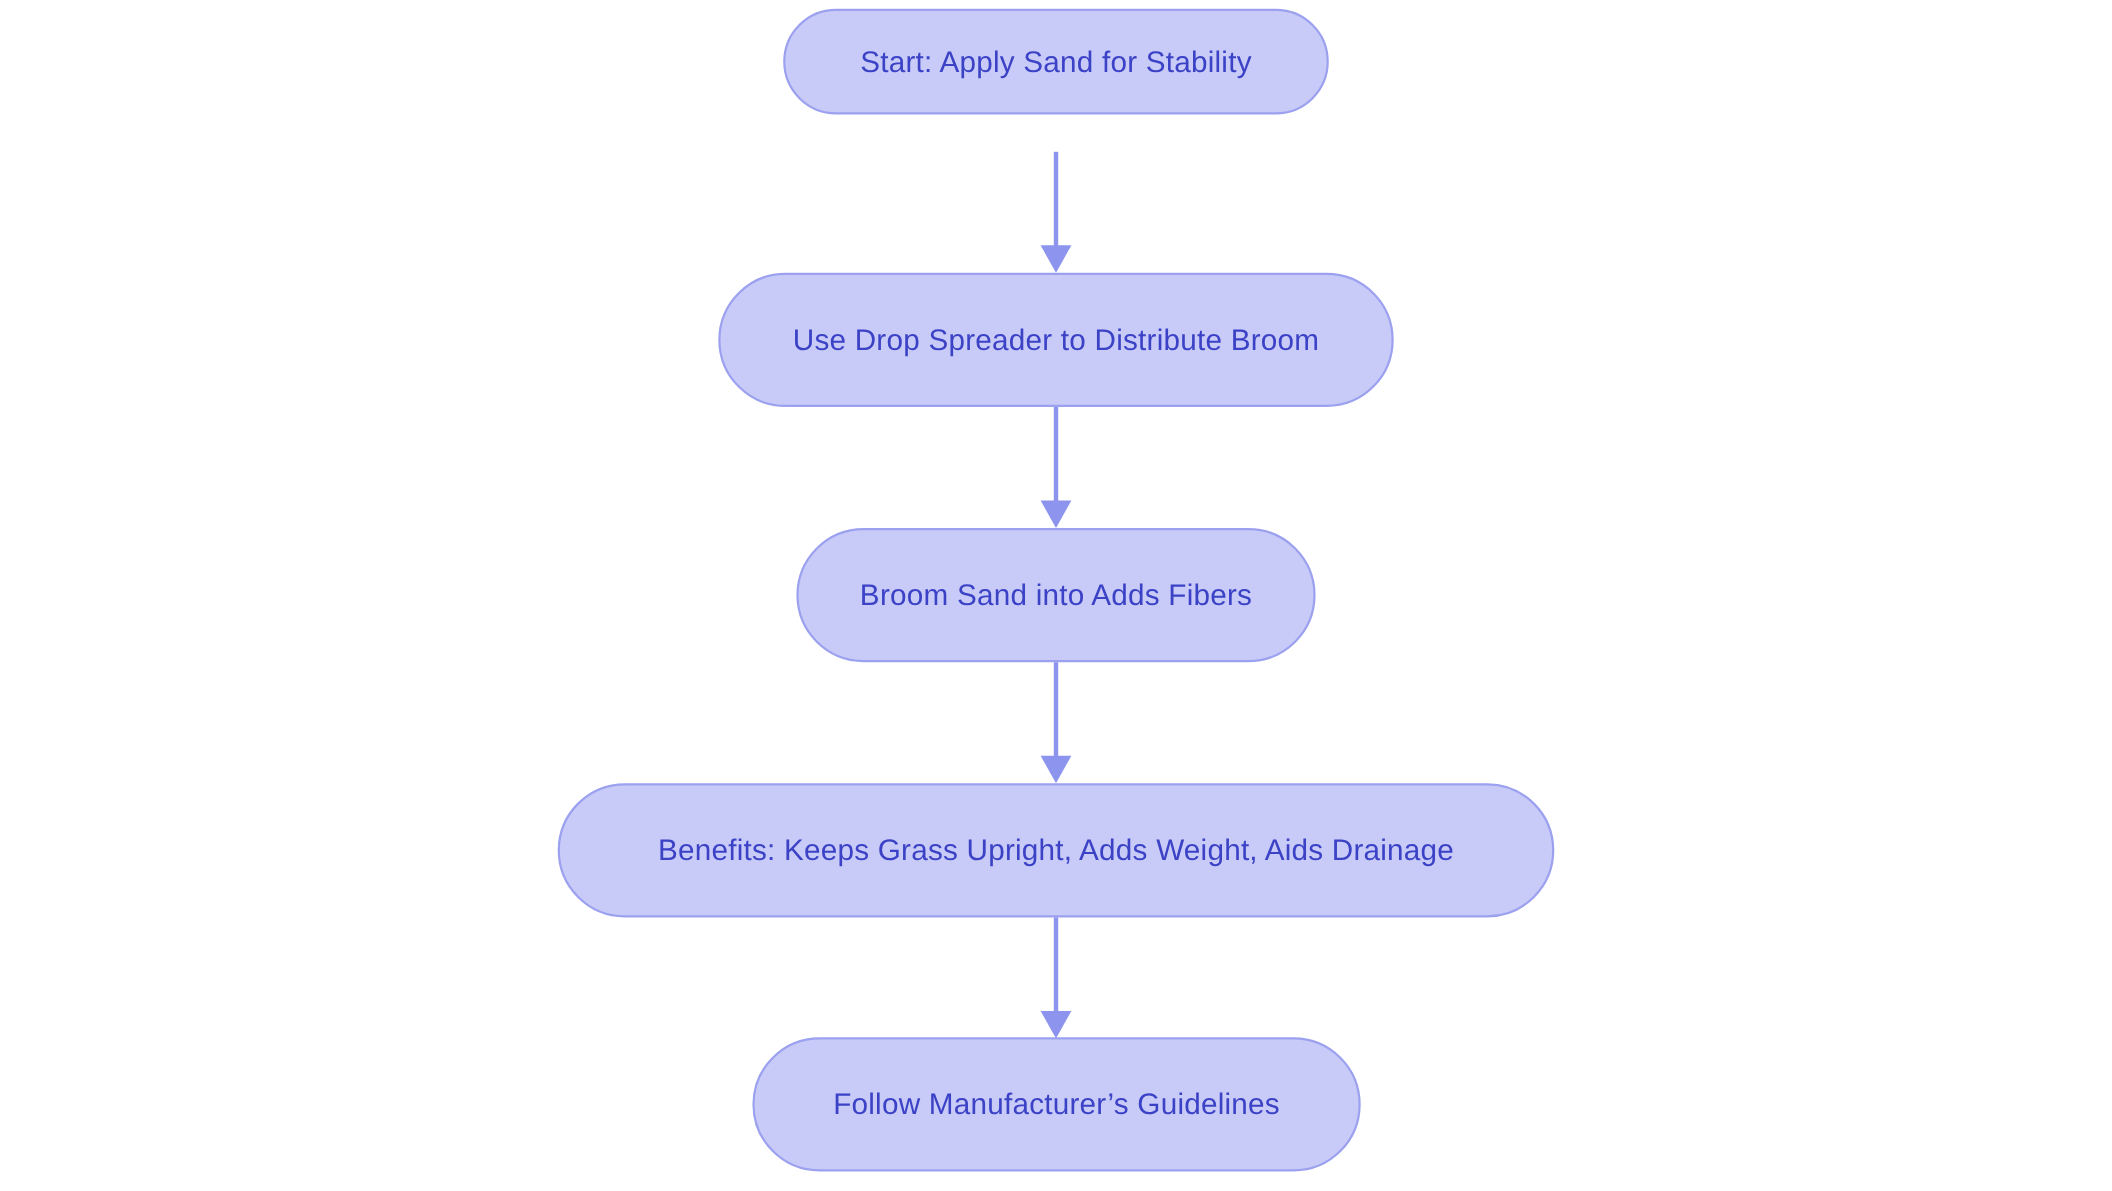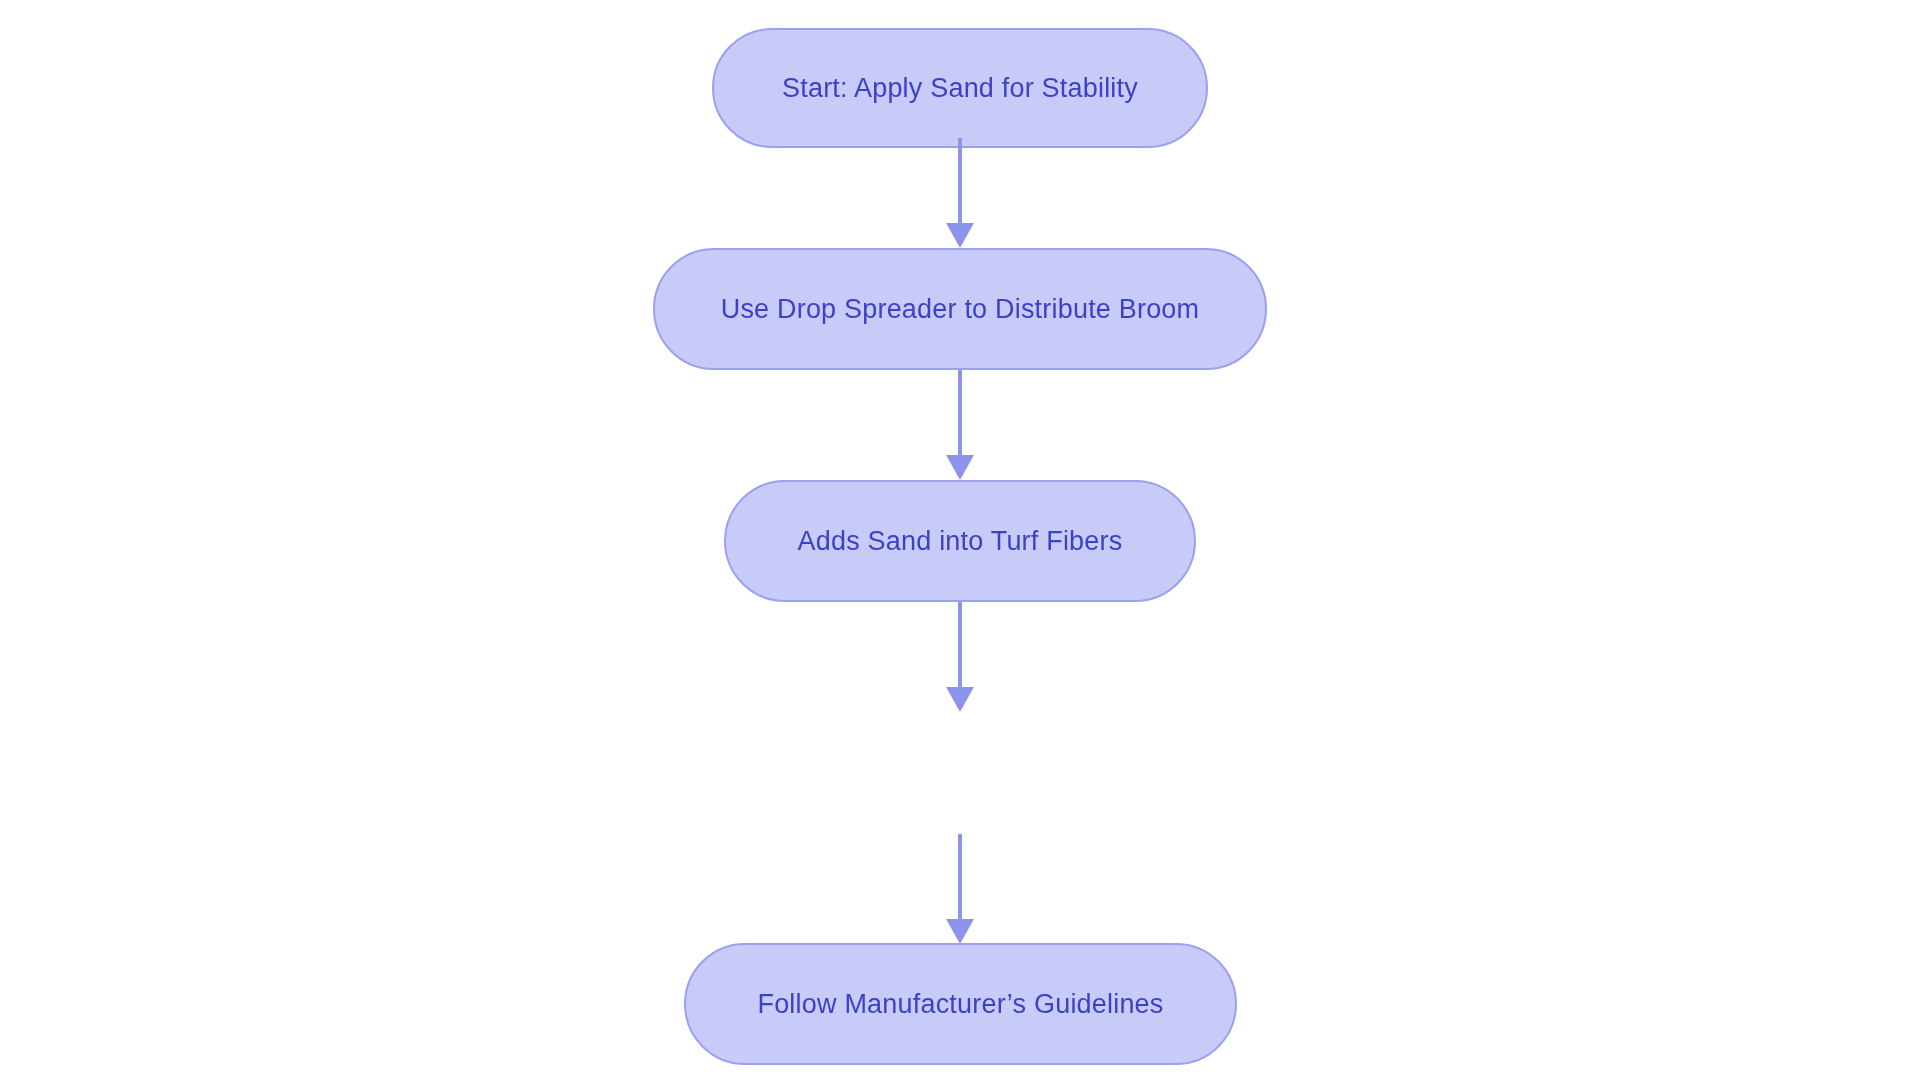--- a/index.html
+++ b/index.html
@@ -27,21 +27,21 @@
     text-align: center;
   }
   .node span {
     color: #3b42c6;
     font-size: 27px;
     font-weight: 400;
     letter-spacing: 0.2px;
     line-height: 1.2;
     white-space: nowrap;
   }
-  .n1 { left: 712px; top: 28px;  width: 496px; height: 120px; }
+  .n1 { left: 712px; top: 8px;  width: 496px; height: 96px; }
   .n2 { left: 653px; top: 248px; width: 614px; height: 122px; }
   .n3 { left: 724px; top: 480px; width: 472px; height: 122px; }
   .n4 { left: 507px; top: 712px; width: 906px; height: 122px; }
   .n5 { left: 684px; top: 943px; width: 553px; height: 122px; }
 
   .connector {
     position: absolute;
     left: 946px;
     width: 28px;
   }
@@ -85,28 +85,31 @@
   <div class="node n2">
     <span>Use Drop Spreader to Distribute Broom</span>
   </div>
 
   <div class="connector c2">
     <div class="line"></div>
     <div class="head"></div>
   </div>
 
   <div class="node n3">
-    <span>Adds Sand into Turf Fibers</span>
+    <span>Broom Sand into Adds Fibers</span>
   </div>
 
   <div class="connector c3">
     <div class="line"></div>
     <div class="head"></div>
   </div>
 
+  <div class="node n4">
+    <span>Benefits: Keeps Grass Upright, Adds Weight, Aids Drainage</span>
+  </div>
 
   <div class="connector c4">
     <div class="line"></div>
     <div class="head"></div>
   </div>
 
   <div class="node n5">
     <span>Follow Manufacturer’s Guidelines</span>
   </div>
 

